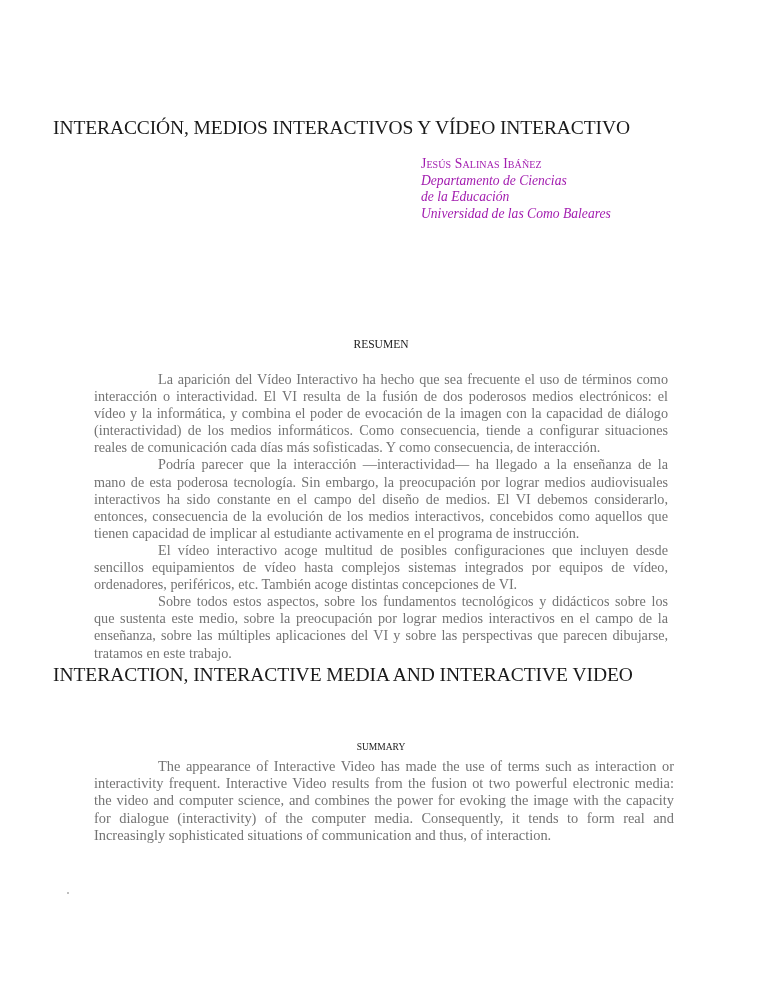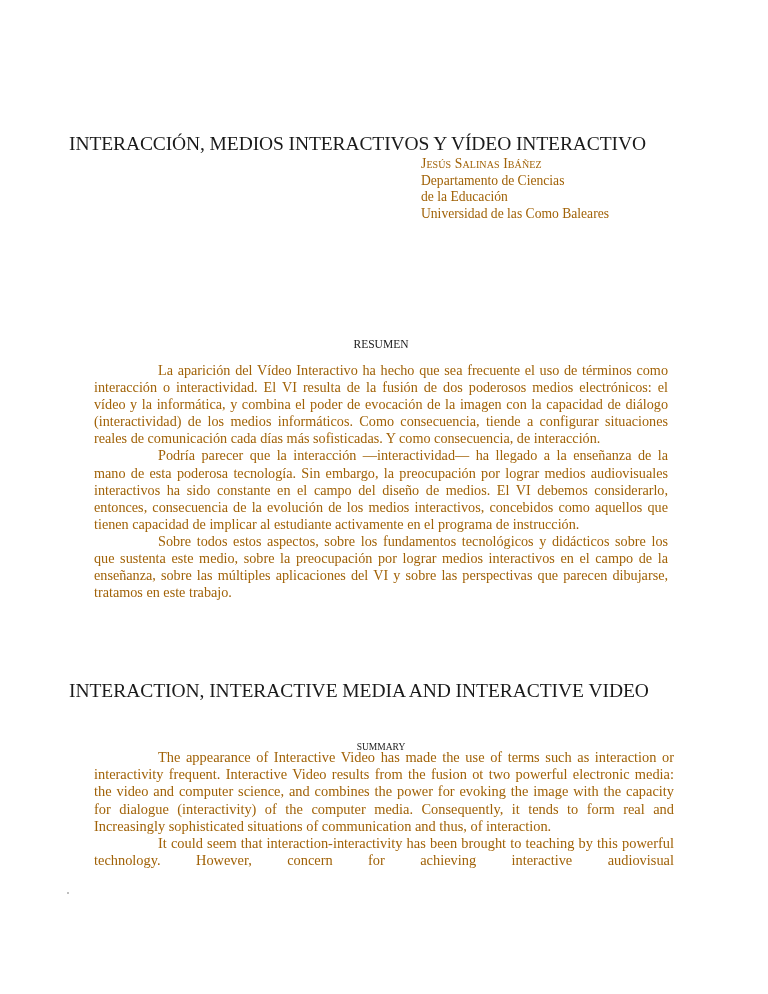--- a/index.html
+++ b/index.html
@@ -14,40 +14,41 @@
       overflow: hidden;
       font-family: "Liberation Serif", "DejaVu Serif", serif;
       color: #1c1c1c;
     }
     .title {
       position: absolute;
       left: 53px;
       font-size: 19.5px;
       letter-spacing: -0.1px;
       font-weight: normal;
-      margin: 16px;
+      margin: 0;
       white-space: nowrap;
       color: #1a1a1a;
     }
     #title-es { top: 117px; }
     #title-en { top: 664px; letter-spacing: -0.05px; }
 
     .author-block {
       position: absolute;
       left: 421px;
       top: 156px;
       font-size: 13.6px;
       line-height: 16.6px;
-      color: #a16207;
+      color: #a21caf;
     }
     .author-name {
       font-variant: small-caps;
       letter-spacing: 0.1px;
     }
     .affil {
+      font-style: italic;
     }
 
     .section-heading {
       position: absolute;
       left: 0;
       width: 768px;
       text-align: center;
       font-size: 11px;
       margin: 0;
       font-weight: normal;
@@ -56,21 +57,22 @@
     #heading-resumen { top: 338px; left: -3px; font-size: 11.5px; }
     #heading-summary { top: 742px; left: -3px; font-size: 9.5px; }
 
     .body-text {
       position: absolute;
       left: 94px;
       width: 574px;
       font-size: 14.2px;
       line-height: 17.1px;
       text-align: justify;
-      color: #a16207;
+      color: #737373;
+      margin-top: 9px;
     }
     #body-es { top: 362px; }
     #body-en { top: 749px; width: 580px; font-size: 14.4px; line-height: 17.2px; }
 
     .body-text p {
       margin: 0;
       text-indent: 64px;
     }
 
     .stray-dot {
@@ -93,25 +95,25 @@
   <div class="affil">Departamento de Ciencias</div>
   <div class="affil">de la Educación</div>
   <div class="affil">Universidad de las Como Baleares</div>
 </div>
 
 <h2 class="section-heading" id="heading-resumen">RESUMEN</h2>
 
 <div class="body-text" id="body-es">
   <p>La aparición del Vídeo Interactivo ha hecho que sea frecuente el uso de términos como interacción o interactividad. El VI resulta de la fusión de dos poderosos medios electrónicos: el vídeo y la informática, y combina el poder de evocación de la imagen con la capacidad de diálogo (interactividad) de los medios informáticos. Como consecuencia, tiende a configurar situaciones reales de comunicación cada días más sofisticadas. Y como consecuencia, de interacción.</p>
   <p>Podría parecer que la interacción —interactividad— ha llegado a la enseñanza de la mano de esta poderosa tecnología. Sin embargo, la preocupación por lograr medios audiovisuales interactivos ha sido constante en el campo del diseño de medios. El VI debemos considerarlo, entonces, consecuencia de la evolución de los medios interactivos, concebidos como aquellos que tienen capacidad de implicar al estudiante activamente en el programa de instrucción.</p>
+  <p>El vídeo interactivo acoge multitud de posibles configuraciones que incluyen desde sencillos equipamientos de vídeo hasta complejos sistemas integrados por equipos de vídeo, ordenadores, periféricos, etc. También acoge distintas concepciones de VI.</p>
   <p>Sobre todos estos aspectos, sobre los fundamentos tecnológicos y didácticos sobre los que sustenta este medio, sobre la preocupación por lograr medios interactivos en el campo de la enseñanza, sobre las múltiples aplicaciones del VI y sobre las perspectivas que parecen dibujarse, tratamos en este trabajo.</p>
 </div>
 
 <h1 class="title" id="title-en">INTERACTION, INTERACTIVE MEDIA AND INTERACTIVE VIDEO</h1>
 
 <h2 class="section-heading" id="heading-summary">SUMMARY</h2>
 
 <div class="body-text" id="body-en">
   <p>The appearance of Interactive Video has made the use of terms such as interaction or interactivity frequent. Interactive Video results from the fusion ot two powerful electronic media: the video and computer science, and combines the power for evoking the image with the capacity for dialogue (interactivity) of the computer media. Consequently, it tends to form real and Increasingly sophisticated situations of communication and thus, of interaction.</p>
-  <p style="text-align-last: justify;">It could seem that interaction-interactivity has been brought to teaching by this powerful technology. However, concern for achieving interactive audiovisual</p>
 </div>
 
 <div class="stray-dot"></div>
 
 </body></html>

